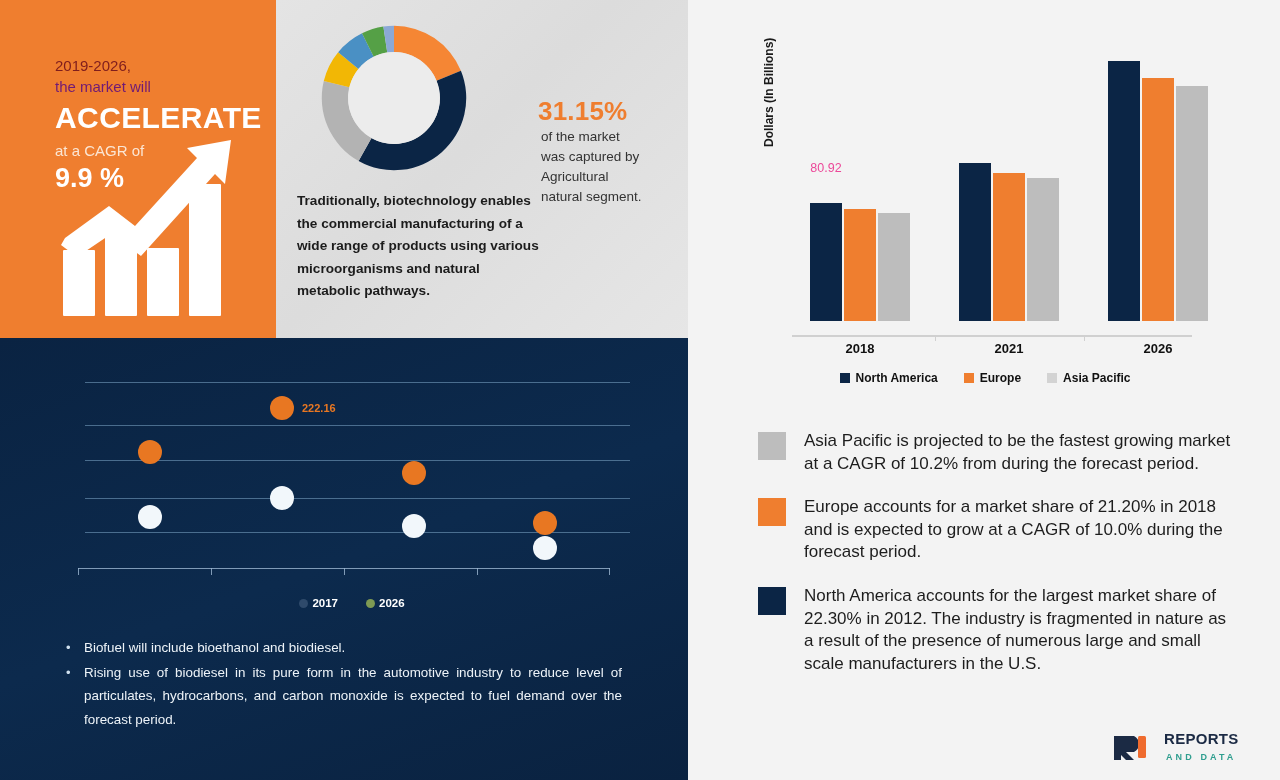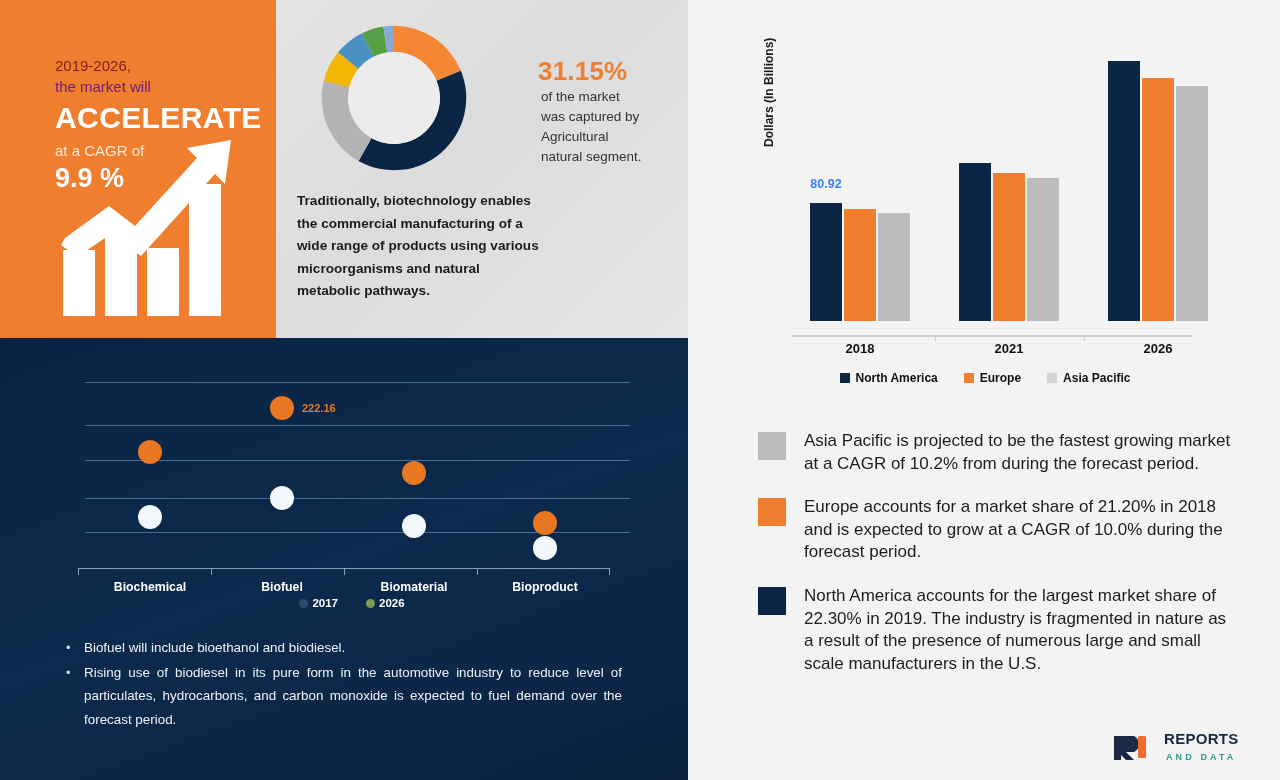--- a/index.html
+++ b/index.html
@@ -43,20 +43,21 @@
   .acc-pct{font-size:27px;font-weight:700;line-height:32px;color:#ffffff;}
 
   .growth-icon{position:absolute;left:55px;top:130px;width:185px;height:190px;}
 
   
   .donut{position:absolute;left:308px;top:12px;width:172px;height:172px;}
   .pct-block{position:absolute;left:538px;top:55px;width:105px;}
   .pct-big{
     font-size:26px;font-weight:700;color:#ef7e2f;line-height:32px;
     letter-spacing:.2px;
+    margin-top:40px;
   }
   .pct-txt{
     font-size:13.5px;line-height:20px;color:#333333;padding-left:3px;
   }
   .grey-para{
     position:absolute;left:297px;top:190px;width:245px;
     font-size:13.6px;line-height:22.6px;font-weight:700;color:#1c1c1c;
   }
 
   
@@ -111,22 +112,22 @@
     font-size:12px;font-weight:700;color:#1a1a1a;white-space:nowrap;
   }
   .baseline{
     position:absolute;left:22px;right:8px;top:280px;height:1.5px;background:#d0d0d0;
   }
   .bar{position:absolute;bottom:0;}
   .bar.na{background:#0b2545;}
   .bar.eu{background:#ef7e2f;}
   .bar.ap{background:#bdbdbd;}
   .barlabel{
-    position:absolute;font-size:12.5px;font-weight:700;color:#3b82f6;
-    transform:translateX(-50%);white-space:nowrap;margin-top:16px;
+    position:absolute;font-size:12.5px;font-weight:400;color:#ec4899;
+    transform:translateX(-50%);white-space:nowrap;
   }
   .xcat{
     position:absolute;top:286px;font-size:13px;font-weight:700;color:#111111;
     transform:translateX(-50%);
   }
   .xtick{position:absolute;top:280px;width:1px;height:6px;background:#d0d0d0;}
   .bar-legend{
     position:absolute;left:0;top:316px;width:430px;
     display:flex;justify-content:center;align-items:flex-end;gap:26px;
     font-size:12px;font-weight:700;color:#111111;
@@ -234,26 +235,20 @@
     <div class="dot-val" style="left:242px;top:38px;">222.16</div>
   </div>
 
   <div class="axis-line"></div>
   <div class="tick" style="left:78px;"></div>
   <div class="tick" style="left:211px;"></div>
   <div class="tick" style="left:344px;"></div>
   <div class="tick" style="left:477px;"></div>
   <div class="tick" style="left:609px;"></div>
 
-  <div class="cat-lbls">
-    <div class="cat" style="left:90px;top:2px;">Biochemical</div>
-    <div class="cat" style="left:222px;top:2px;">Biofuel</div>
-    <div class="cat" style="left:354px;top:2px;">Biomaterial</div>
-    <div class="cat" style="left:485px;top:2px;">Bioproduct</div>
-  </div>
 
   <div class="dot-legend">
     <div class="dl-item">
       <span class="swatch" style="background:#2f4a6b;"></span>
       <span>2017</span>
     </div>
     <div class="dl-item">
       <span class="swatch" style="background:#7e9a53;"></span>
       <span>2026</span>
     </div>
@@ -317,21 +312,21 @@
     <div class="callout">
       <div class="sw" style="background:#bdbdbd;"></div>
       <div class="ctxt">Asia Pacific is projected to be the fastest growing market at a CAGR of 10.2% from during the forecast period.</div>
     </div>
     <div class="callout">
       <div class="sw" style="background:#ef7e2f;"></div>
       <div class="ctxt">Europe accounts for a market share of 21.20% in 2018 and  is expected to grow at a CAGR of 10.0% during the forecast period.</div>
     </div>
     <div class="callout">
       <div class="sw" style="background:#0b2545;"></div>
-      <div class="ctxt">North America accounts for the largest market share of 22.30% in 2019. The industry is fragmented in nature as a result of the presence of numerous large and small scale manufacturers in the U.S.</div>
+      <div class="ctxt">North America accounts for the largest market share of 22.30% in 2012. The industry is fragmented in nature as a result of the presence of numerous large and small scale manufacturers in the U.S.</div>
     </div>
   </div>
 
   <div class="logo">
     <svg class="logo-mark" viewBox="0 0 46 26">
       <path d="M2,2 H22 A9,9 0 0,1 22,18 H14 L22,26 H14 L6,18 H2 Z" fill="#1b2a44"></path>
       <rect x="2" y="2" width="7" height="24" fill="#1b2a44"></rect>
       <rect x="26" y="2" width="8" height="22" rx="1.5" fill="#ef6b2e"></rect>
     </svg>
     <div class="logo-text">REPORTS</div>

